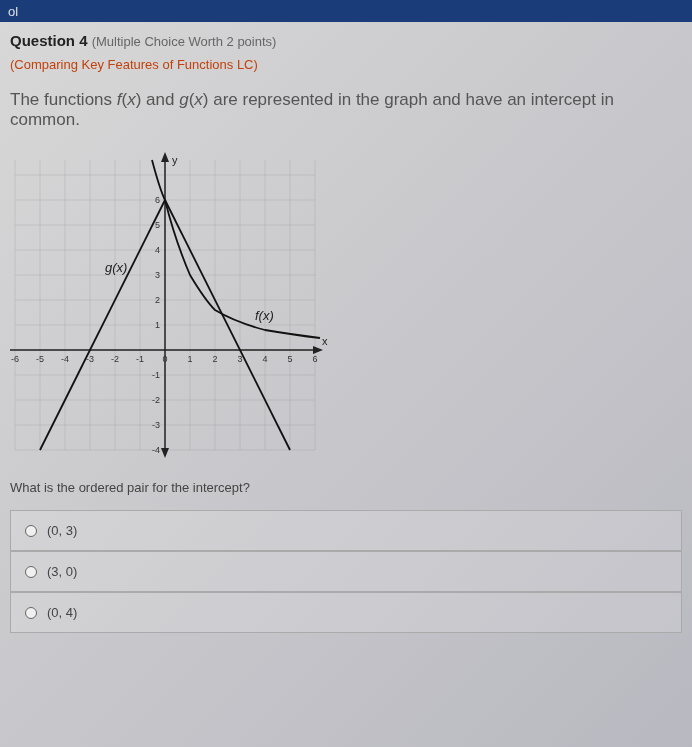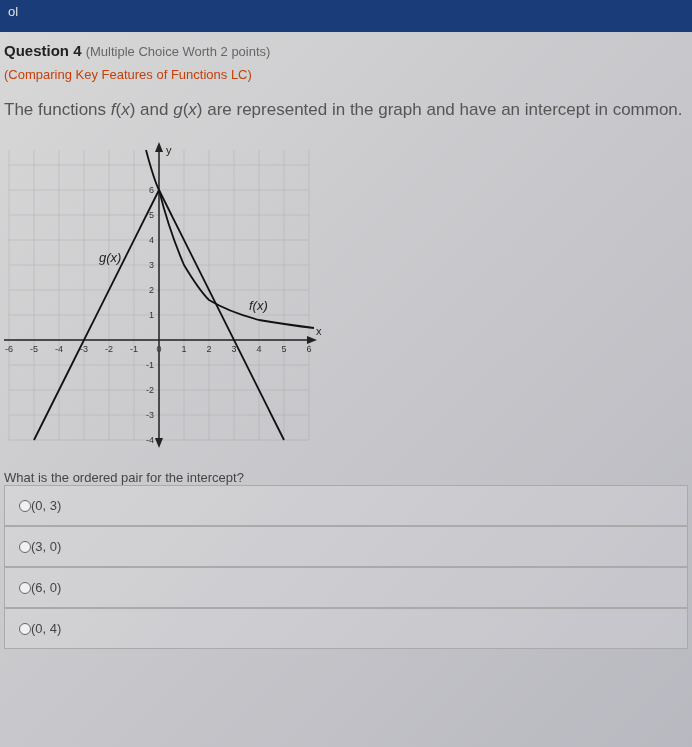--- a/index.html
+++ b/index.html
@@ -9,24 +9,24 @@
       font-family: Arial, sans-serif;
       background: linear-gradient(135deg, #d8d8d8 0%, #c8c8cc 50%, #b8b8c0 100%);
       overflow: hidden;
       position: relative;
     }
     .header-bar {
       background: #1a3d7a;
       color: #e0e0e0;
       padding: 4px 8px;
       font-size: 13px;
-      height: 32px;
+      height: 22px;
     }
     .content {
-      padding: 10px 4px;
+      padding: 10px 10px;
       color: #444;
     }
     .question-title {
       font-size: 15px;
       color: #333;
       margin-bottom: 8px;
     }
     .question-title b {
       font-weight: bold;
       color: #222;
@@ -48,36 +48,37 @@
     .chart-container {
       width: 360px;
       height: 310px;
       position: relative;
       margin-bottom: 20px;
       margin-left: -10px;
     }
     .prompt {
       font-size: 13px;
       color: #444;
+      margin-bottom: 15px;
       margin-top: 10px;
     }
     .options {
       display: flex;
       flex-direction: column;
       gap: 0;
     }
     .option {
       border: 1px solid #aaa;
       padding: 12px 14px;
       font-size: 13px;
       color: #444;
       background: rgba(255,255,255,0.15);
       display: flex;
       align-items: center;
-      gap: 0;
+      gap: 10px;
     }
     .radio {
       width: 12px;
       height: 12px;
       border: 1px solid #666;
       border-radius: 50%;
       display: inline-block;
       background: #f0f0f0;
     }
     .italic { font-style: italic; }
@@ -191,20 +192,16 @@
     <label class="option">
       <span class="radio"></span>
       <span>(0, 3)</span>
     </label>
     <label class="option">
       <span class="radio"></span>
       <span>(3, 0)</span>
     </label>
     <label class="option">
       <span class="radio"></span>
-      <span>(6, 0)</span>
-    </label>
-    <label class="option">
-      <span class="radio"></span>
       <span>(0, 4)</span>
     </label>
   </div>
 </div>
 
 </body></html>

